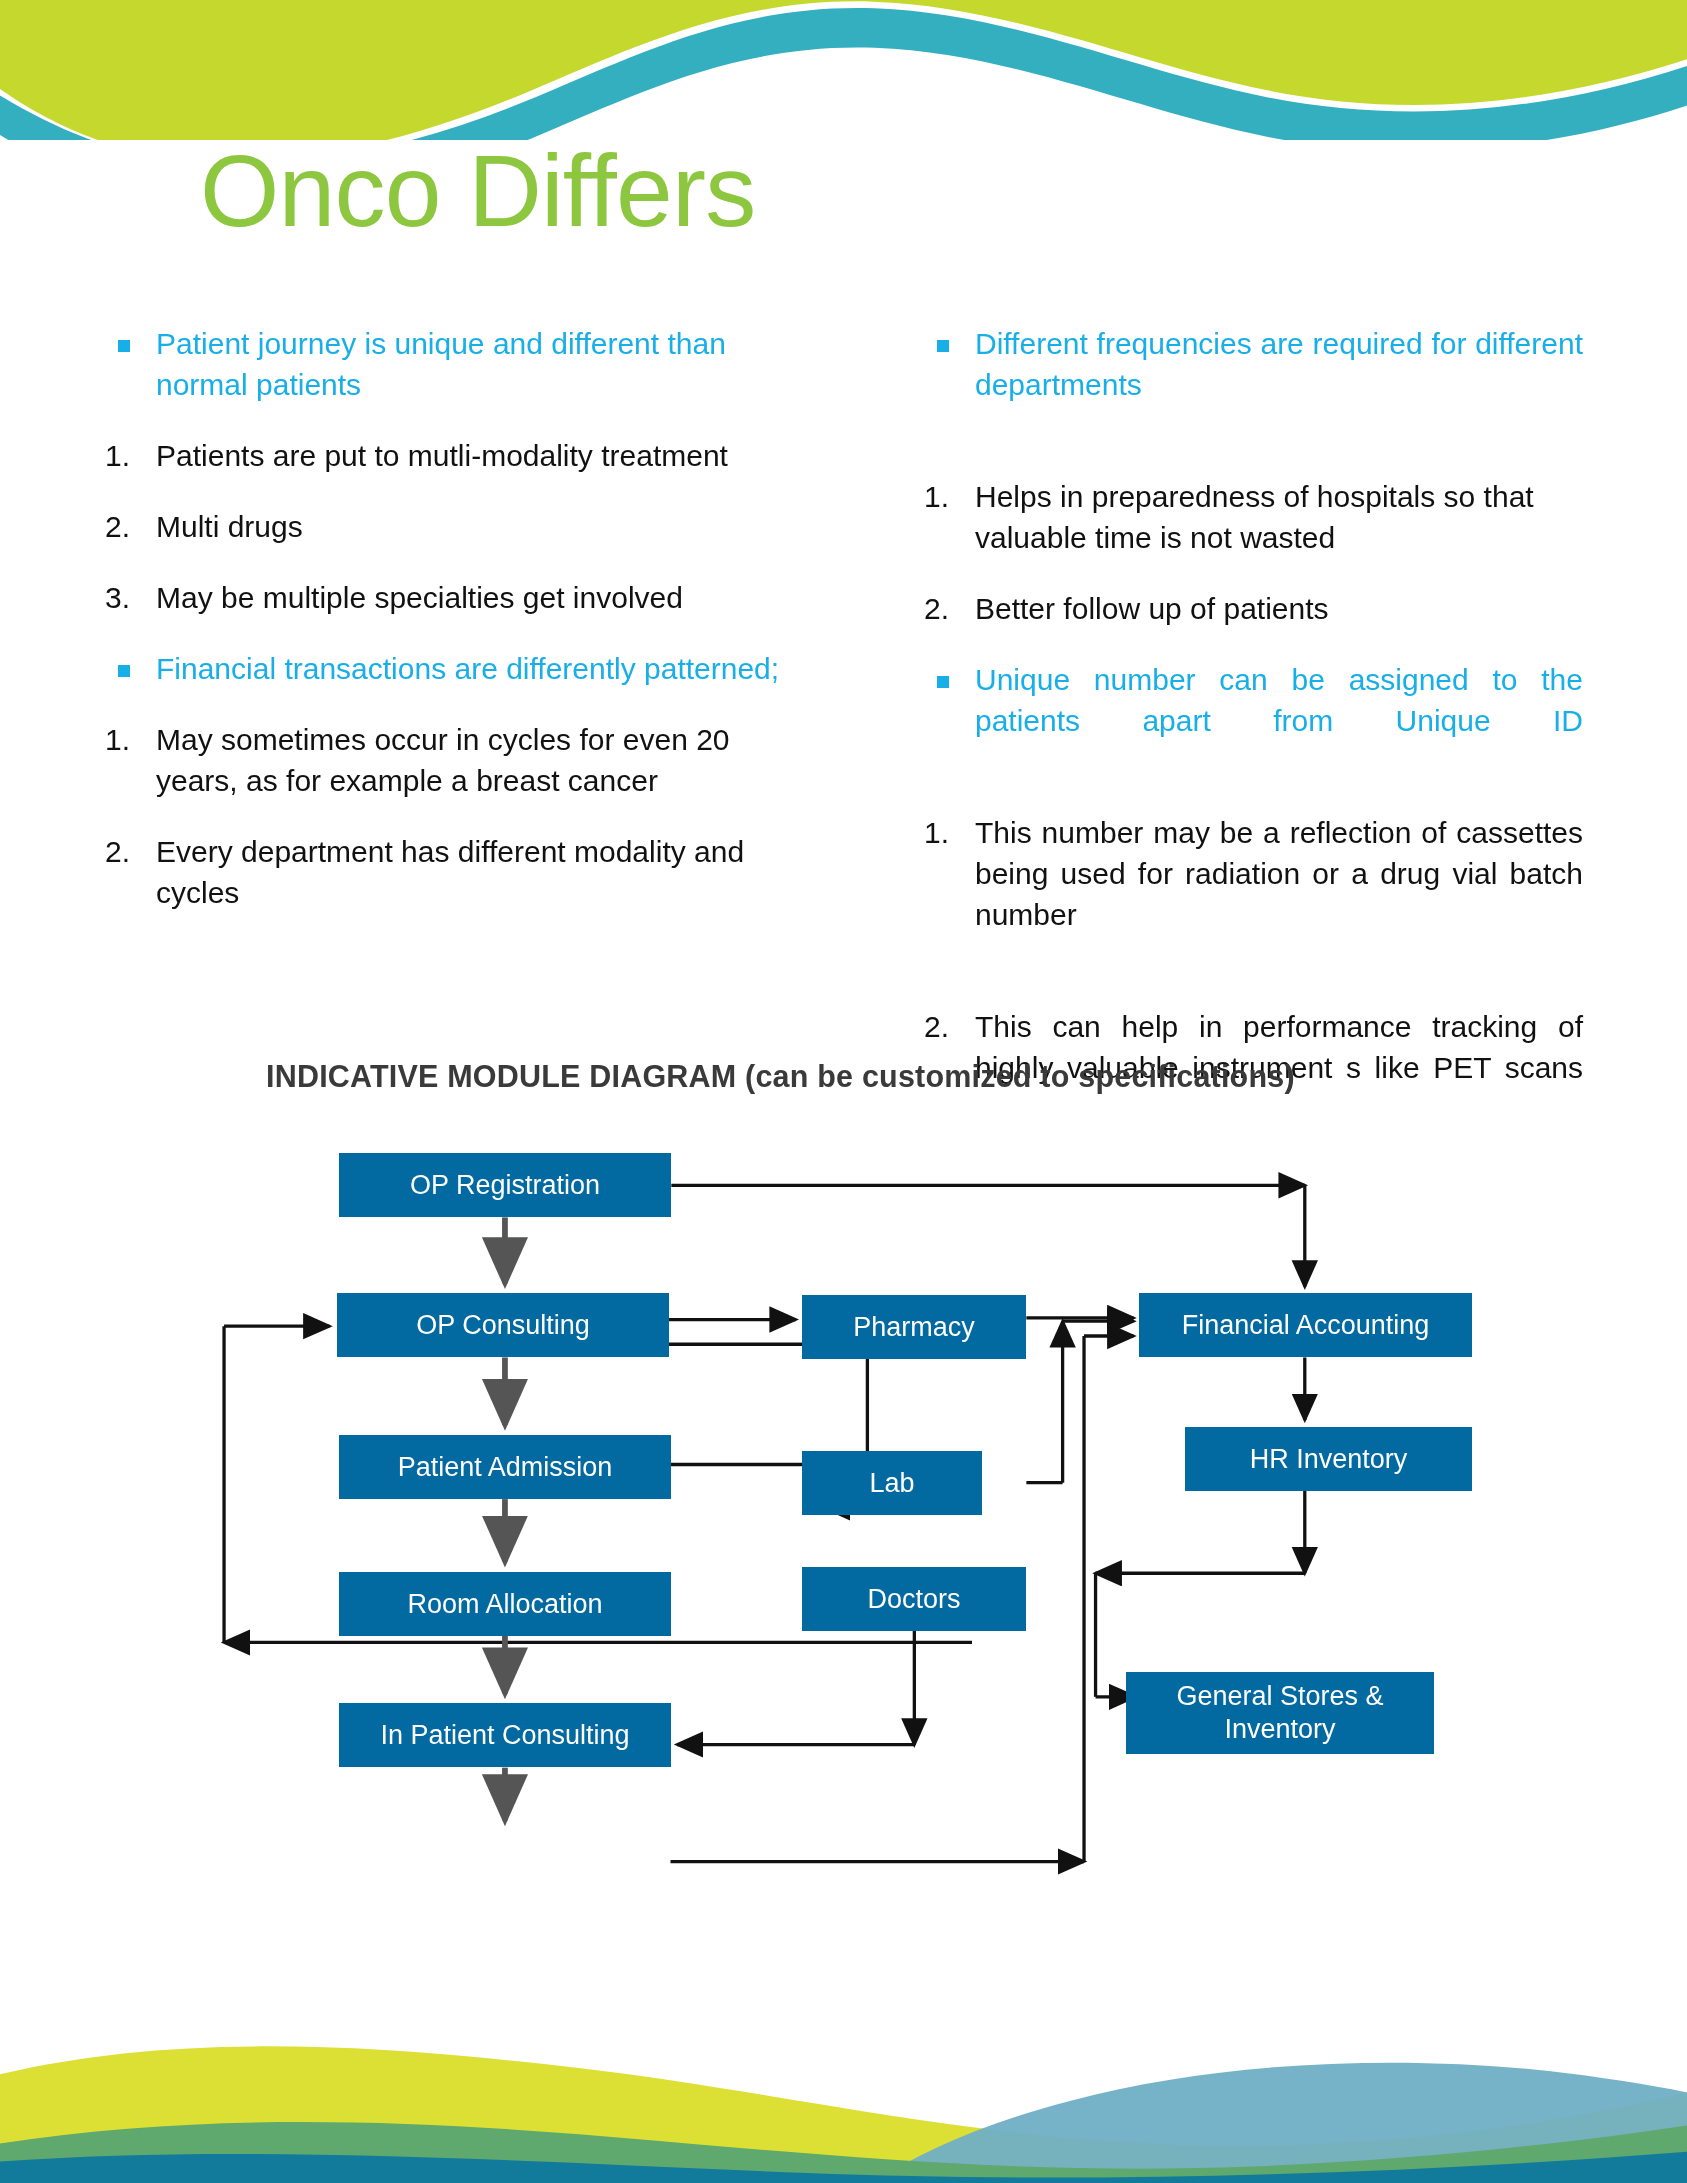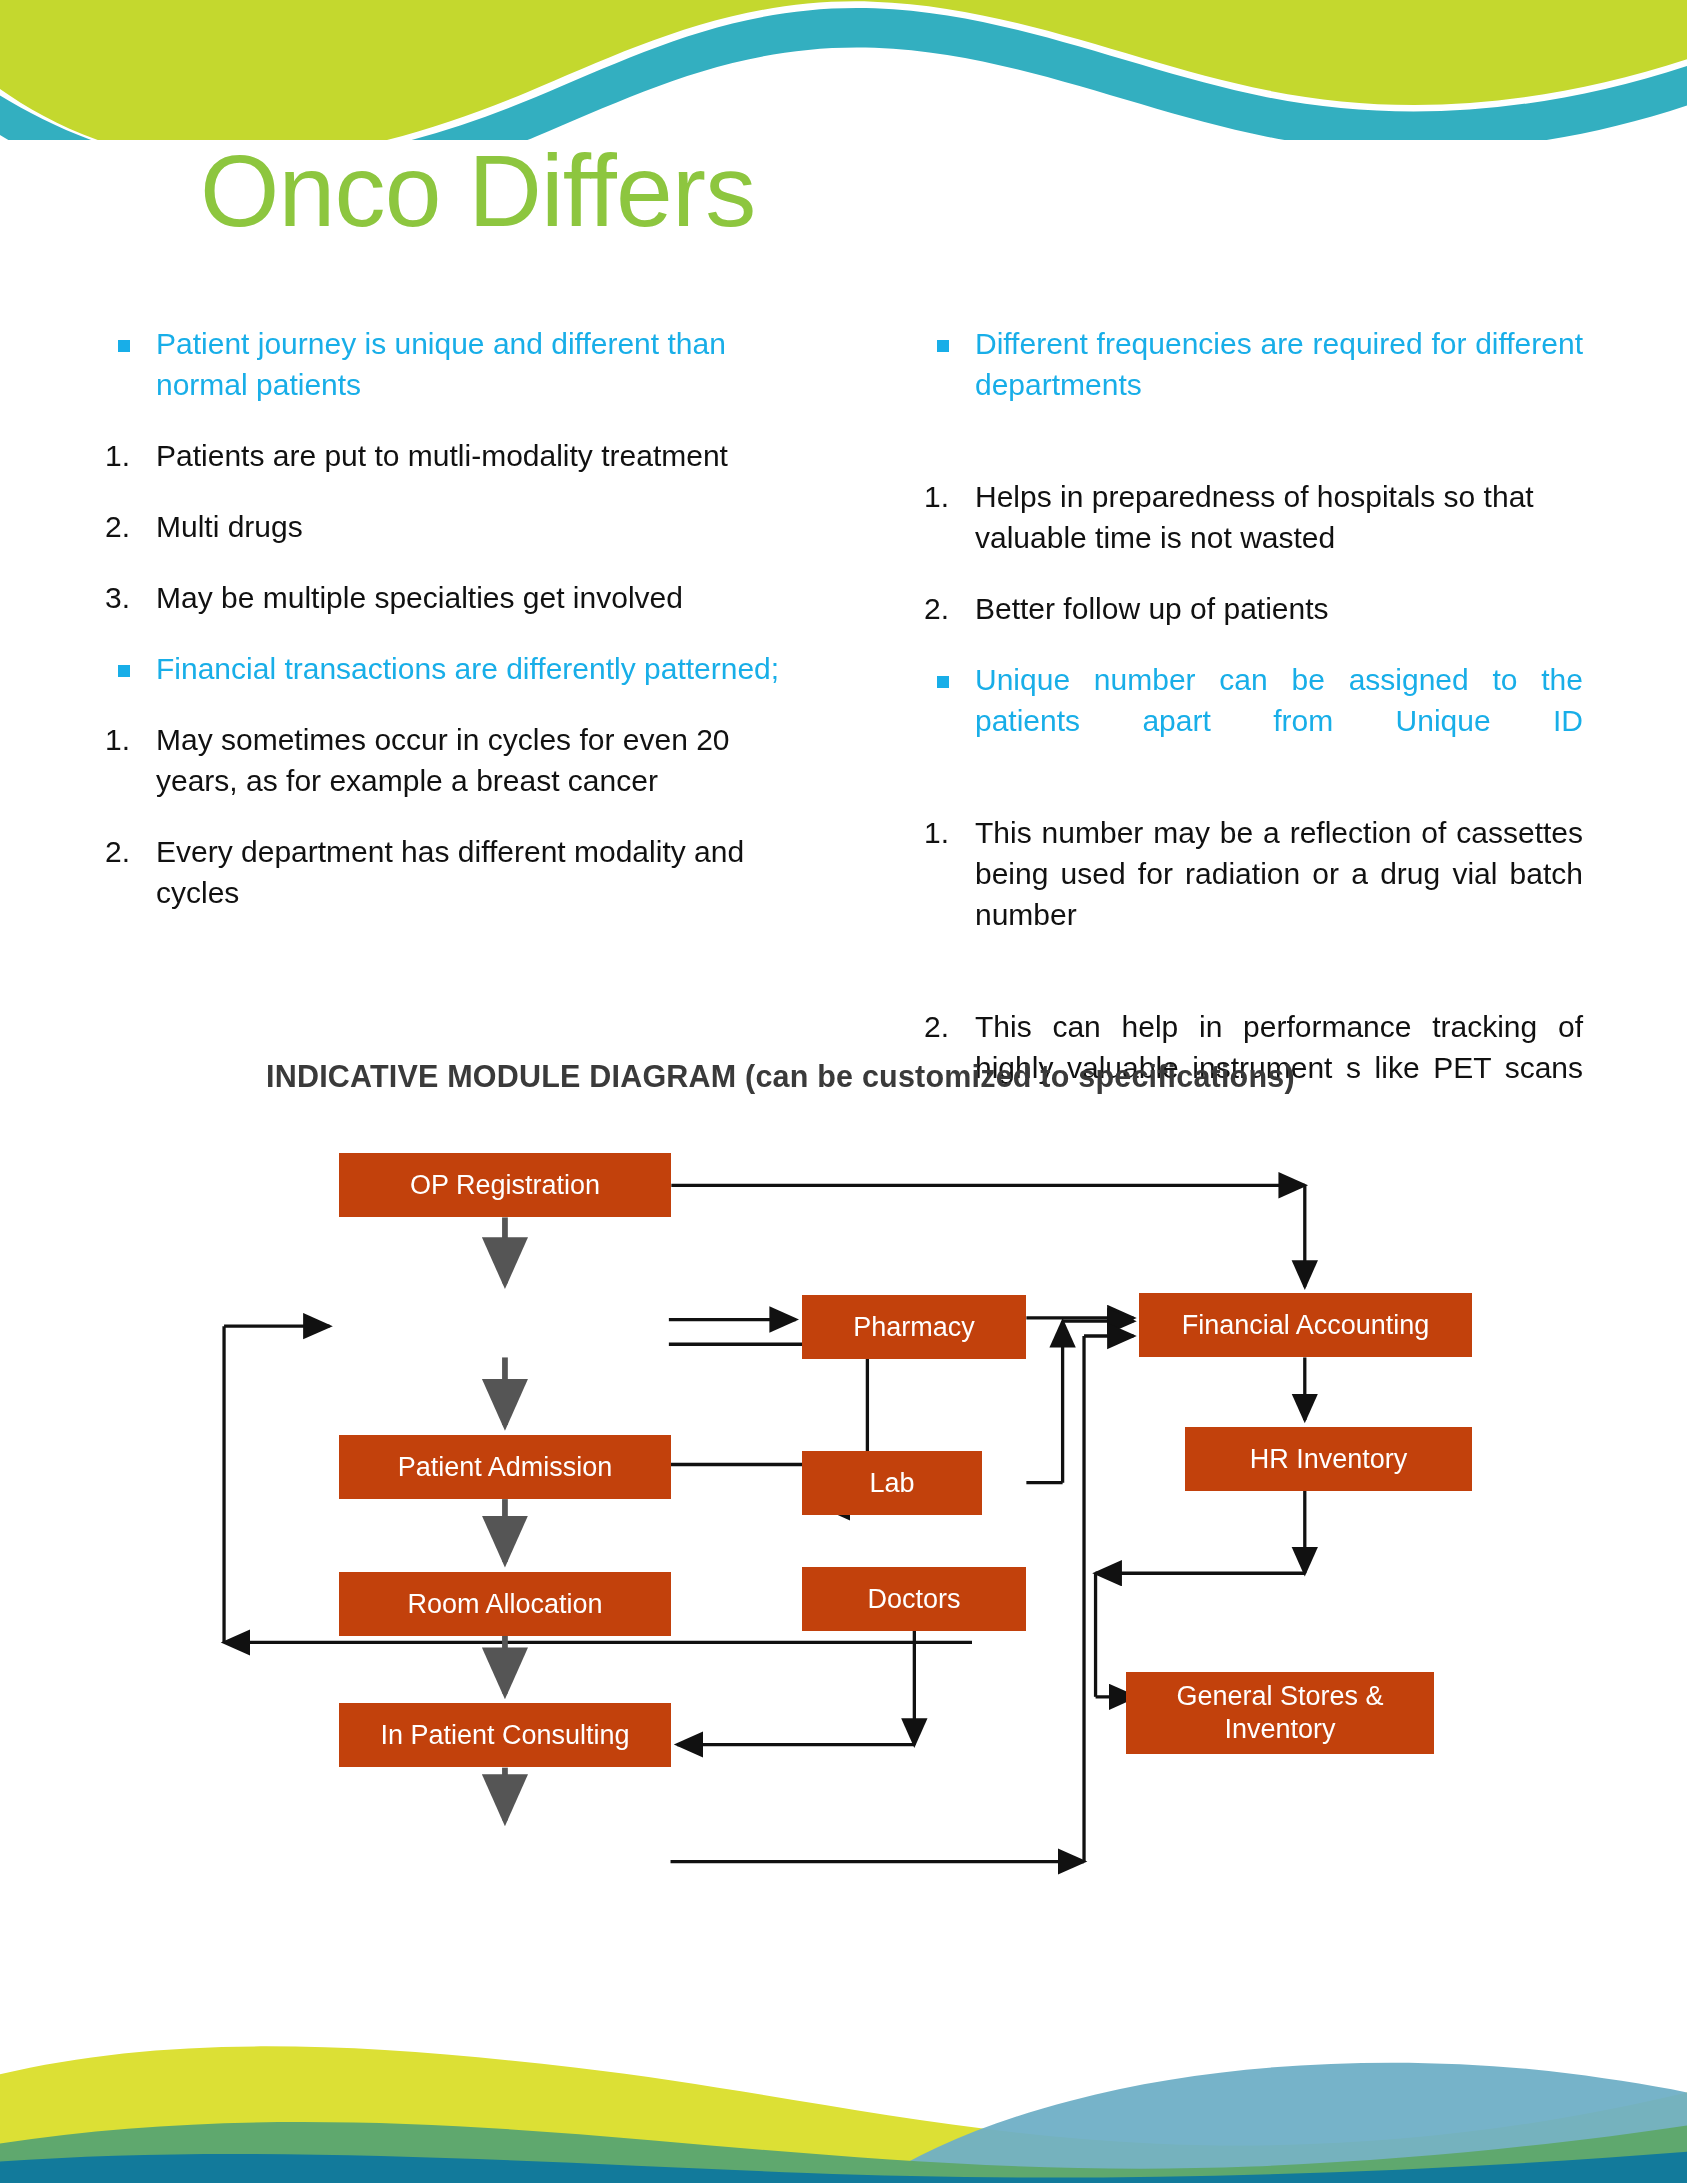--- a/index.html
+++ b/index.html
@@ -114,21 +114,21 @@
   }
   .flow {
     position: absolute;
     left: 0;
     top: 0;
     width: 1687px;
     height: 898px;
   }
   .node {
     position: absolute;
-    background: #c2410c;
+    background: #0369a1;
     color: #ffffff;
     display: flex;
     align-items: center;
     justify-content: center;
     text-align: center;
     font-size: 27px;
     line-height: 33px;
     font-weight: 400;
     font-family: "Liberation Sans", sans-serif;
     box-sizing: border-box;
@@ -264,20 +264,21 @@
     <g stroke="#555555" stroke-width="7" fill="none">
       <path d="M613,208 L613,288" marker-end="url(#ahg)"></path>
       <path d="M613,378 L613,460" marker-end="url(#ahg)"></path>
       <path d="M613,550 L613,626" marker-end="url(#ahg)"></path>
       <path d="M613,716 L613,786" marker-end="url(#ahg)"></path>
       <path d="M613,876 L613,940" marker-end="url(#ahg)"></path>
     </g>
   </svg>
 
   <div class="node" style="left:339px;top:107px;width:332px;height:64px">OP Registration</div>
+  <div class="node" style="left:337px;top:247px;width:332px;height:64px">OP Consulting</div>
   <div class="node" style="left:339px;top:389px;width:332px;height:64px">Patient Admission</div>
   <div class="node" style="left:339px;top:526px;width:332px;height:64px">Room Allocation</div>
   <div class="node" style="left:339px;top:657px;width:332px;height:64px">In Patient Consulting</div>
 
   <div class="node" style="left:802px;top:249px;width:224px;height:64px">Pharmacy</div>
   <div class="node" style="left:802px;top:405px;width:180px;height:64px">Lab</div>
   <div class="node" style="left:802px;top:521px;width:224px;height:64px">Doctors</div>
 
   <div class="node" style="left:1139px;top:247px;width:333px;height:64px">Financial Accounting</div>
   <div class="node" style="left:1185px;top:381px;width:287px;height:64px">HR Inventory</div>

